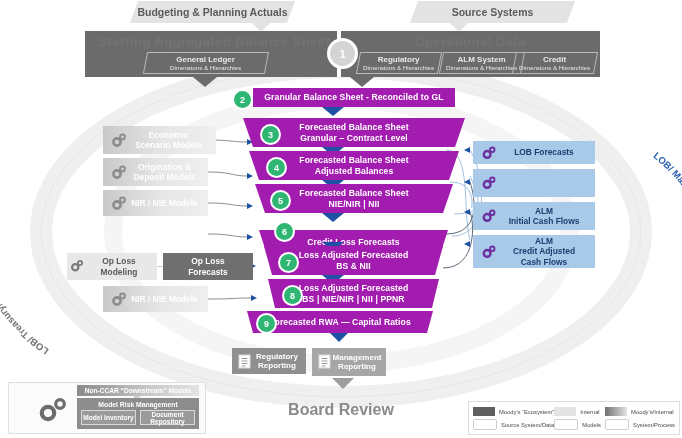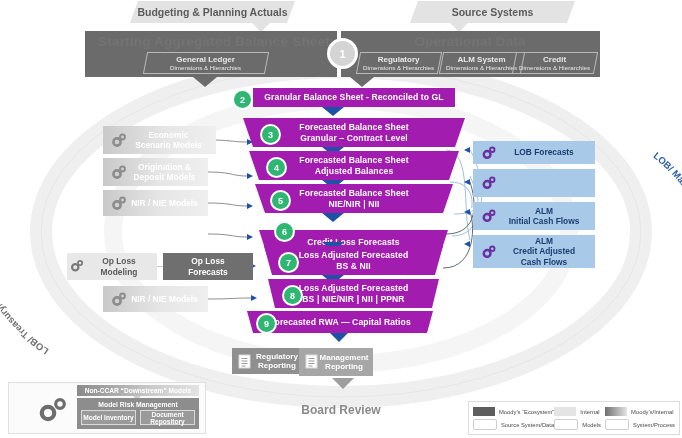--- a/index.html
+++ b/index.html
@@ -55,21 +55,21 @@
 
   
   .bchip{background:#a8c9e8;color:#1b3e6f;font-size:8.4px;font-weight:700;line-height:1.2;}
 
   
   .docBtn{color:#fff;font-size:8px;font-weight:600;line-height:1.15;}
   .docBtn.g1{background:#8f8f8f;}
   .docBtn.g2{background:#a6a6a6;}
   .docBtn.g3{background:#f0f0f0;color:#cfcfcf;border:1px solid #e2e2e2;}
 
-  .boardTxt{color:#8a8a8a;font-size:12px;font-weight:600;}
+  .boardTxt{color:#8a8a8a;font-size:16px;font-weight:600;}
 
   
   .mrmPanel{background:#fbfbfb;border:1px solid #e0e0e0;}
   .mrmTop{background:linear-gradient(90deg,#8a8a8a 0%,#c9c9c9 60%,#e4e4e4 100%);
      color:#fff;font-size:6.6px;font-weight:700;}
   .mrmBody{background:#8d8d8d;}
   .mrmBody .hd{color:#fff;font-size:6.8px;font-weight:700;}
   .mrmSub{border:1px solid #dadada;background:#9a9a9a;color:#fff;
      font-size:6.6px;font-weight:600;}
 
@@ -406,21 +406,21 @@
         <line x1="3.5" y1="9.5" x2="9.5" y2="9.5"></line>
         <line x1="3.5" y1="12" x2="7.5" y2="12"></line>
       </g>
     </svg>
     <div style="margin-left:16px;">
       <div>Regulatory</div>
       <div>Reporting</div>
     </div>
   </div>
 
-  <div class="abs docBtn g2 ctr" style="left:299px;top:348px;width:74px;height:28px;">
+  <div class="abs docBtn g2 ctr" style="left:312px;top:348px;width:74px;height:28px;">
     <svg class="abs" style="left:6px;top:6px;" width="13" height="15" viewBox="0 0 13 15">
       <rect x="1" y="1" width="11" height="13" fill="#fff" stroke="#d9d9d9"></rect>
       <g stroke="#9a9a9a" stroke-width="1">
         <line x1="3.5" y1="4.5" x2="9.5" y2="4.5"></line>
         <line x1="3.5" y1="7" x2="9.5" y2="7"></line>
         <line x1="3.5" y1="9.5" x2="9.5" y2="9.5"></line>
         <line x1="3.5" y1="12" x2="7.5" y2="12"></line>
       </g>
     </svg>
     <div style="margin-left:16px;">

